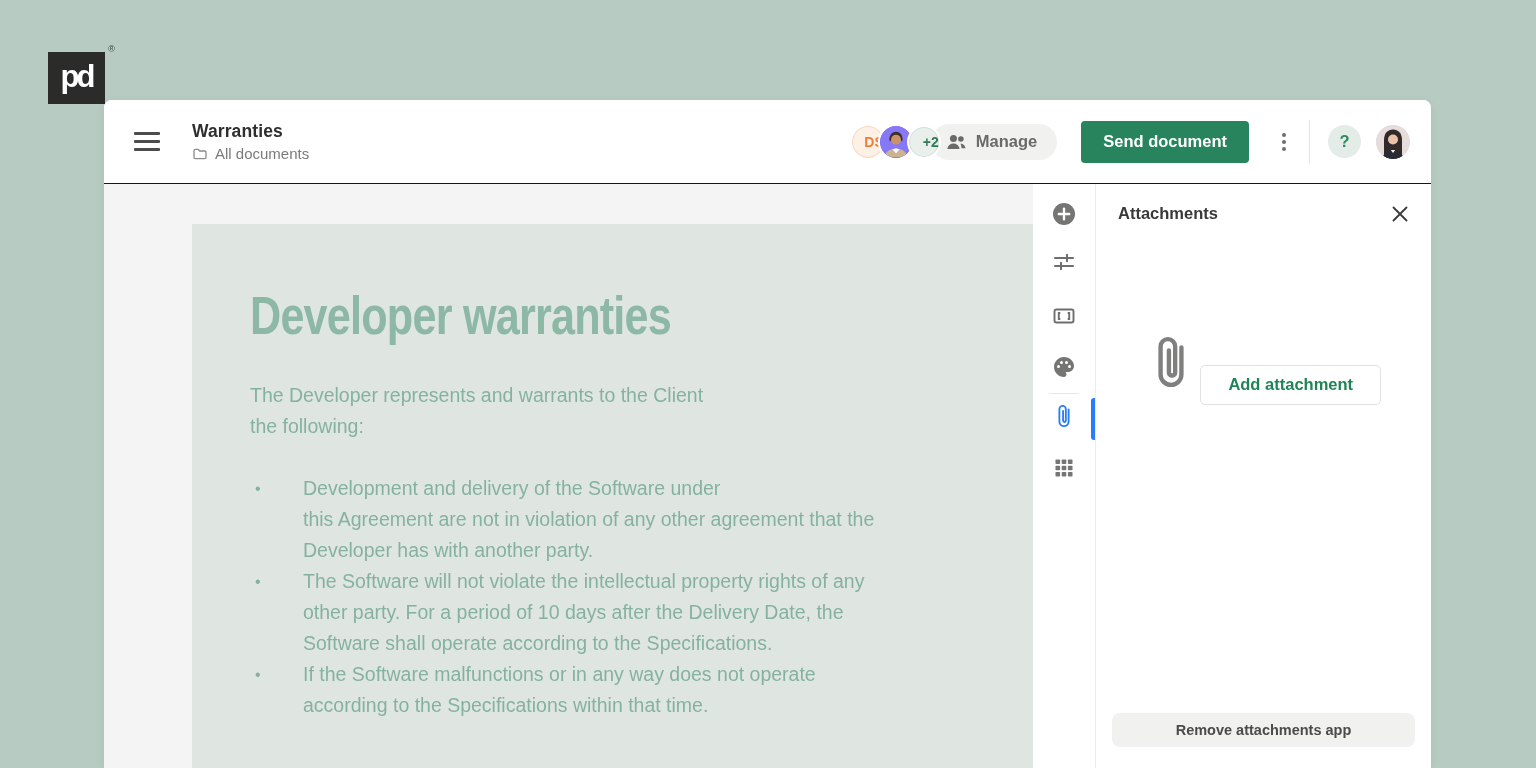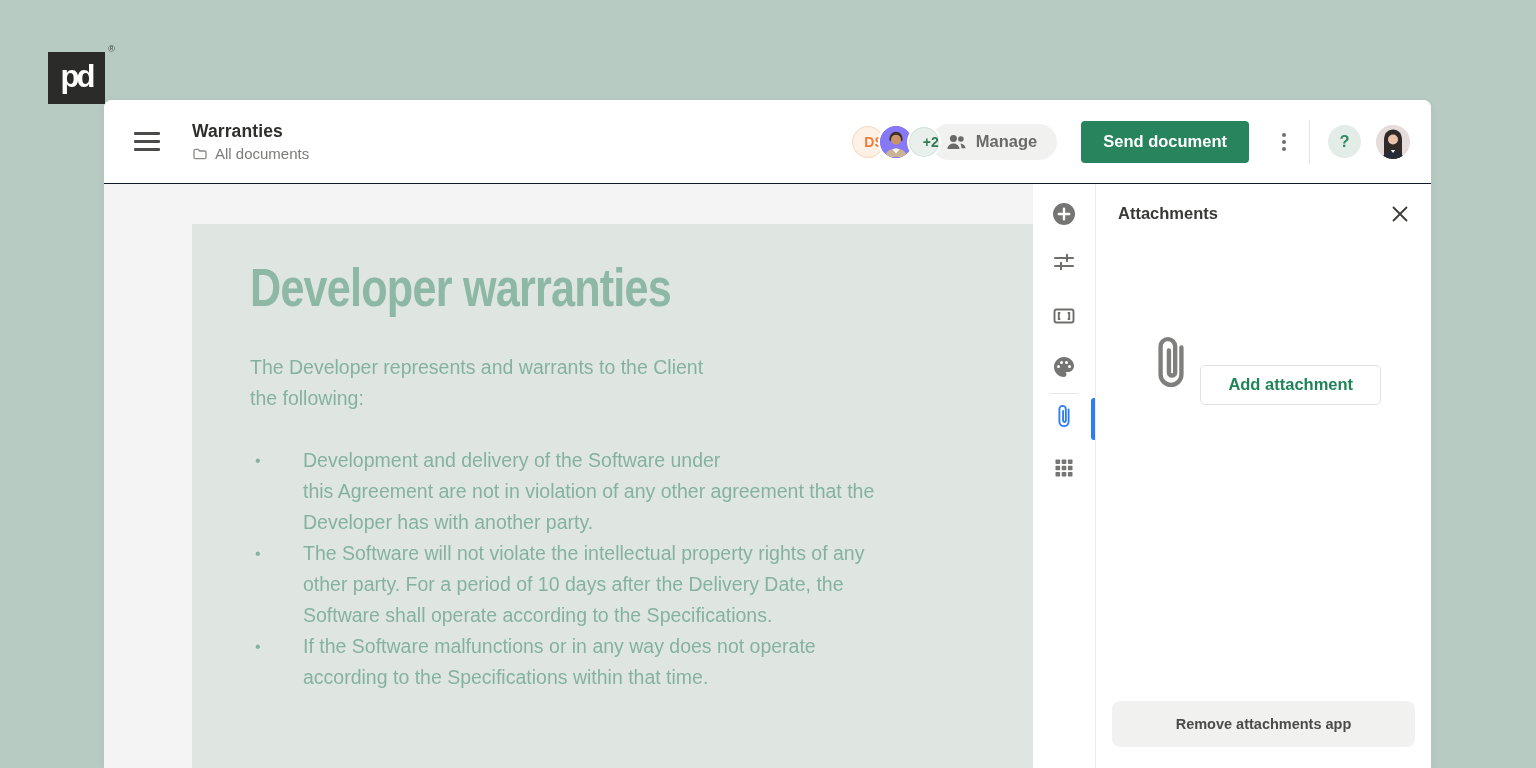--- a/index.html
+++ b/index.html
@@ -47,21 +47,21 @@
   .help { width:33px; height:33px; border-radius:50%; background:#e3ece7; color:#2e8a60;
           display:flex; align-items:center; justify-content:center; font-size:16.5px; font-weight:bold;
           cursor:pointer; margin-left:6px; }
   .userav { width:34px; height:34px; border-radius:50%; margin-left:15px; overflow:hidden; cursor:pointer;
             background:#e6dcdc; }
 
   
   .content { position:relative; height:584px; }
 
   .paper { position:absolute; left:88px; top:40px; width:841px; bottom:0;
-           background:#dfe6e2; padding:32px 40px 0 58px; cursor:text; }
+           background:#dfe6e2; padding:60px 40px 0 58px; cursor:text; }
   .doc-h1 { display:inline-block; font-size:54px; font-weight:800; color:#8cb8a5;
             letter-spacing:-1px; transform:scaleX(.8); transform-origin:left center; white-space:nowrap; }
   .doc-intro { margin-top:34px; font-size:19.5px; line-height:31px; color:#85b2a0; white-space:pre-line; }
   .doc-list { margin-top:31px; list-style:none; }
   .doc-list li { display:flex; font-size:19.5px; line-height:31px; color:#85b2a0; }
   .doc-list li::before { content:"•"; width:28px; flex:none; font-size:16px; padding-left:5px; }
   .doc-list li span { white-space:pre-line;margin-left:20px; }
 
   
   .rail { position:absolute; left:929px; top:0; bottom:0; width:62px; background:#fff;
@@ -84,21 +84,21 @@
            border-left:1px solid #ececeb; }
   .panel-hdr { display:flex; align-items:center; justify-content:space-between; padding:20px 22px 0 22px; }
   .panel-title { font-size:16.5px; font-weight:bold; color:#39393 7; color:#393937; }
   .close { width:18px; height:18px; cursor:pointer; color:#3a3a38; }
   .empty { position:absolute; top:150px; left:0; right:0; text-align:center; }
   .big-clip { color:#7f7f7d; }
   .empty-title { margin-top:24px; font-size:16.5px; font-weight:bold; color:#3c3c3a; }
   .empty-desc { margin-top:8px; font-size:14.5px; line-height:21px; color:#8e8e8c; white-space:pre-line; }
   .add-btn { margin-top:25px; height:40px; padding:0 27px; background:#fff; border:1px solid #e1e1e0;
              border-radius:5px; color:#1f8457; font-family:inherit; font-size:16.5px; font-weight:bold; cursor:pointer; }
-  .remove-btn { position:absolute; left:16px; right:16px; bottom:21px; height:46px; border:none;
+  .remove-btn { position:absolute; left:16px; right:16px; bottom:21px; height:34px; border:none;
                 background:#f1f1f0; border-radius:8px; color:#4b4b49; font-family:inherit;
                 font-size:14.5px; font-weight:bold; cursor:pointer; }
 </style>
 </head>
 <body>
 
 <div class="logo">
   <span class="pd">pd</span>
   <span class="reg">®</span>
 </div>

